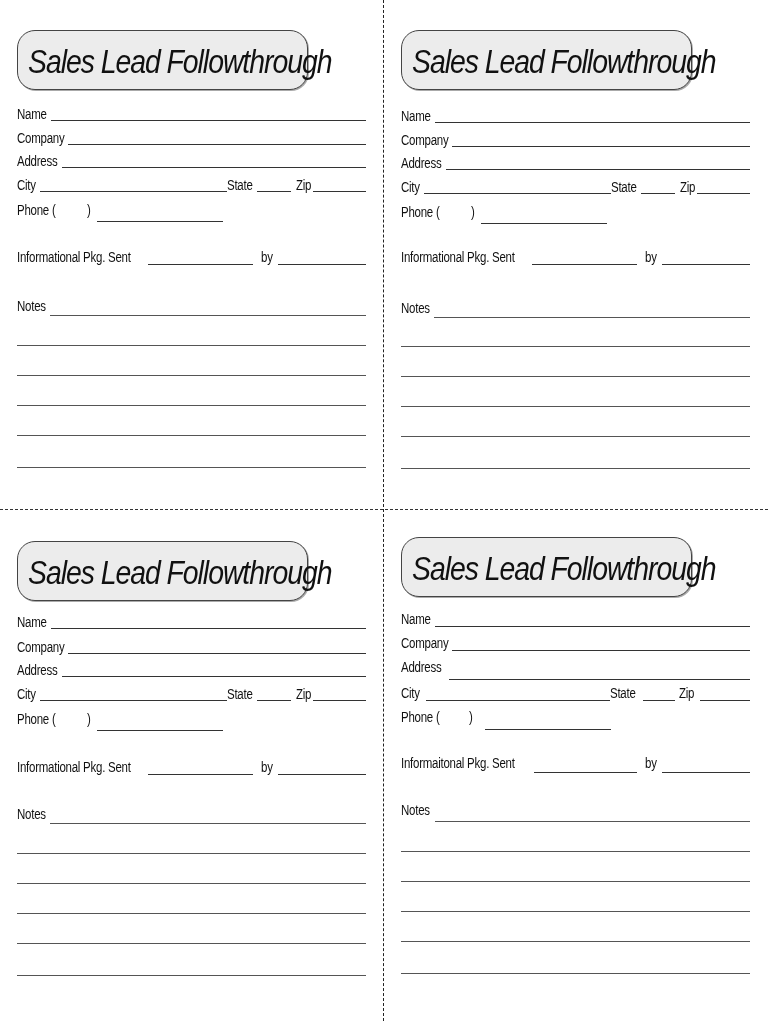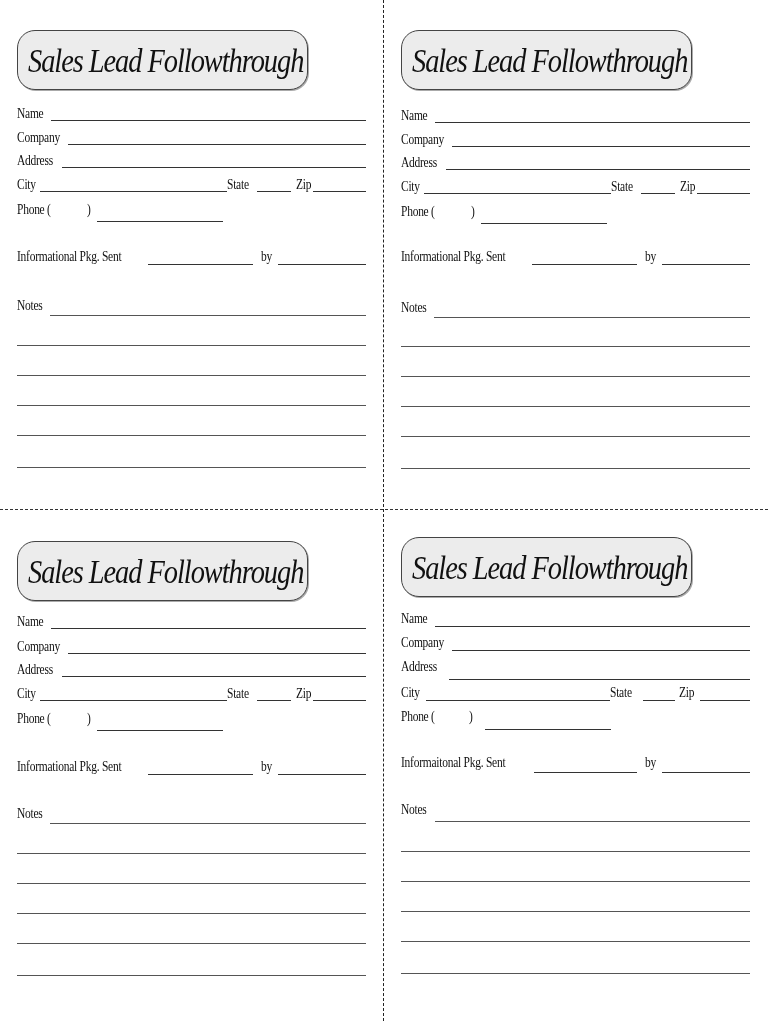--- a/index.html
+++ b/index.html
@@ -2,21 +2,21 @@
 <html><head>
 <meta charset="utf-8">
 <style>
   html, body { margin: 0; padding: 0; background: #ffffff; }
   body { width: 768px; height: 1021px; position: relative; overflow: hidden;
          font-family: "Liberation Sans", sans-serif; color: #111; }
   .vdash { position: absolute; left: 383px; top: 0; width: 0; height: 1021px;
            border-left: 1.5px dashed #222; }
   .hdash { position: absolute; left: 0; top: 509px; width: 768px; height: 0;
            border-top: 1.5px dashed #333; }
-  .card { position: absolute; width: 368px; height: 500px; font-family: Liberation Serif, serif; }
+  .card { position: absolute; width: 368px; height: 500px; }
   .title-box { position: absolute; left: 0; top: 0; width: 289px; height: 58px;
                background: #ececec; border: 1.3px solid #444; border-radius: 18px;
                box-shadow: 1px 1px 0 #aaa; }
   .title-text { position: absolute; left: 10px; top: 12px; font-size: 33px;
                 font-style: italic; letter-spacing: -1.2px; color: #111;
                 transform: scaleX(0.86); transform-origin: left top; white-space: nowrap; }
   .row { position: absolute; left: 0; height: 18px; font-size: 14px;
          white-space: nowrap; }
   .lbl { position: absolute; bottom: 0; transform: scaleX(0.82); transform-origin: left bottom;
          letter-spacing: -0.3px; line-height: 16px; }

